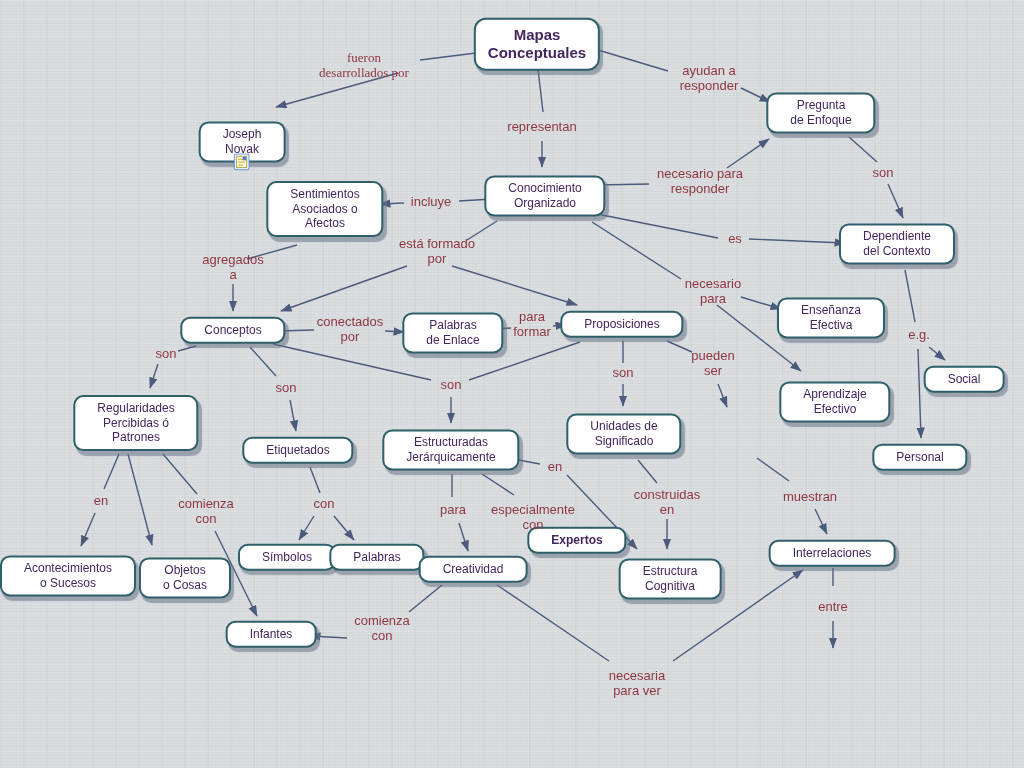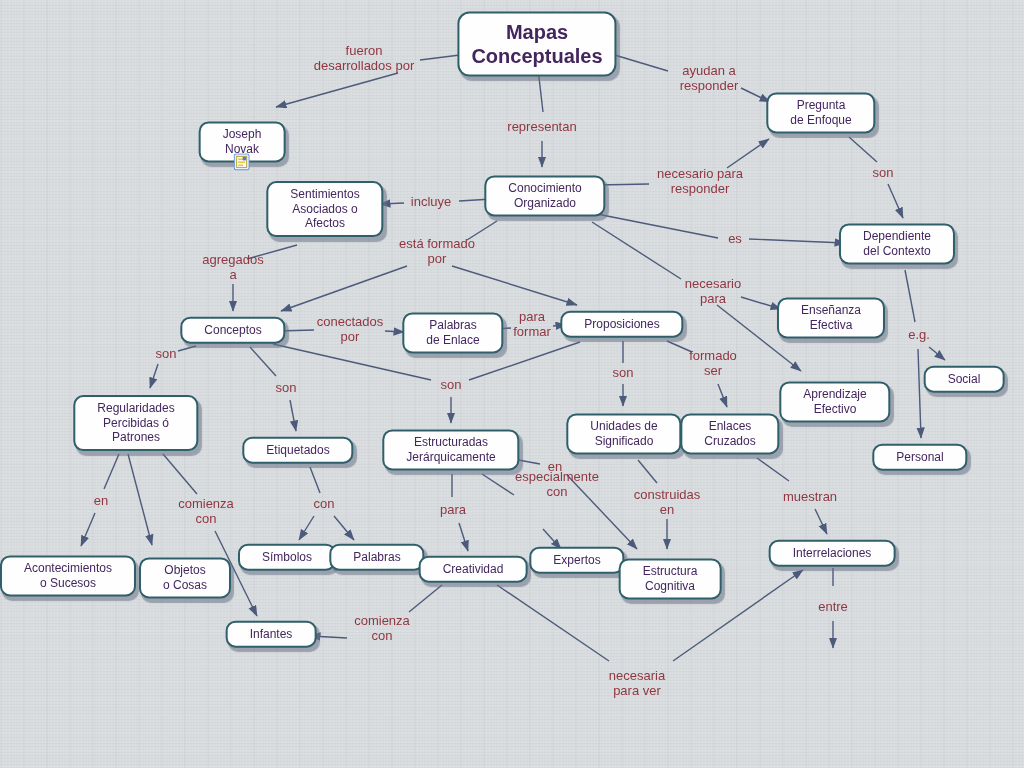--- a/index.html
+++ b/index.html
@@ -24,21 +24,21 @@
     border:2px solid #2e5f6a;
     border-radius:10px;
     padding:4px 22px;
     color:#43265e;
     font-size:12px;line-height:1.22;
     text-align:center;white-space:pre-line;
     box-shadow:3px 4px 1px rgba(104,114,134,.55);
     cursor:default;
   }
   .node.title{
-    font-weight:bold;font-size:20px;border-radius:12px;padding:6px 12px;
+    font-weight:bold;font-size:15px;border-radius:12px;padding:6px 12px;
   }
   .edge-label{
     position:absolute;z-index:3;
     transform:translate(-50%,-50%);
     color:#8f3742;
     font-size:13px;line-height:1.15;
     text-align:center;white-space:pre-line;
   }
   .resource-icon{
     position:absolute;left:50%;bottom:-10px;transform:translateX(-50%);
@@ -113,53 +113,53 @@
       <line x1="667" y1="519" x2="667" y2="549" stroke="#4c5b7c" stroke-width="1.4" marker-end="url(#arrow)"></line>
       <line x1="757" y1="458" x2="789" y2="481" stroke="#4c5b7c" stroke-width="1.4"></line>
       <line x1="815" y1="509" x2="827" y2="534" stroke="#4c5b7c" stroke-width="1.4" marker-end="url(#arrow)"></line>
       <line x1="442" y1="585" x2="409" y2="612" stroke="#4c5b7c" stroke-width="1.4"></line>
       <line x1="347" y1="638" x2="310" y2="636" stroke="#4c5b7c" stroke-width="1.4" marker-end="url(#arrow)"></line>
       <line x1="497" y1="585" x2="609" y2="661" stroke="#4c5b7c" stroke-width="1.4"></line>
       <line x1="673" y1="661" x2="803" y2="570" stroke="#4c5b7c" stroke-width="1.4" marker-end="url(#arrow)"></line>
       <line x1="833" y1="568" x2="833" y2="586" stroke="#4c5b7c" stroke-width="1.4"></line>
       <line x1="833" y1="621" x2="833" y2="648" stroke="#4c5b7c" stroke-width="1.4" marker-end="url(#arrow)"></line>
     </svg>
-<div class="edge-label" style="left: 364px; top: 59px;">fueron
+<div class="edge-label" style="left: 364px; top: 66px; font-family: Liberation Serif, serif;">fueron
 desarrollados por</div>
     <div class="edge-label" style="left: 542px; top: 127px;">representan</div>
     <div class="edge-label" style="left: 709px; top: 79px;">ayudan a
 responder</div>
     <div class="edge-label" style="left: 431px; top: 202px;">incluye</div>
     <div class="edge-label" style="left: 700px; top: 182px;">necesario para
 responder</div>
     <div class="edge-label" style="left: 735px; top: 239px;">es</div>
     <div class="edge-label" style="left: 883px; top: 173px;">son</div>
     <div class="edge-label" style="left: 437px; top: 252px;">está formado
 por</div>
     <div class="edge-label" style="left: 233px; top: 268px;">agregados
 a</div>
     <div class="edge-label" style="left: 350px; top: 330px;">conectados
 por</div>
     <div class="edge-label" style="left: 532px; top: 325px;">para
 formar</div>
     <div class="edge-label" style="left: 713px; top: 292px;">necesario
 para</div>
     <div class="edge-label" style="left: 919px; top: 335px;">e.g.</div>
-    <div class="edge-label" style="left: 713px; top: 364px;">formado
+    <div class="edge-label" style="left: 713px; top: 364px;">pueden
 ser</div>
     <div class="edge-label" style="left: 166px; top: 354px;">son</div>
     <div class="edge-label" style="left: 286px; top: 388px;">son</div>
     <div class="edge-label" style="left: 451px; top: 385px;">son</div>
     <div class="edge-label" style="left: 623px; top: 373px;">son</div>
     <div class="edge-label" style="left: 101px; top: 501px;">en</div>
     <div class="edge-label" style="left: 206px; top: 512px;">comienza
 con</div>
     <div class="edge-label" style="left: 324px; top: 504px;">con</div>
     <div class="edge-label" style="left: 453px; top: 510px;">para</div>
-    <div class="edge-label" style="left: 533px; top: 485px; margin-left: 24px;">especialmente
+    <div class="edge-label" style="left: 533px; top: 518px;">especialmente
 con</div>
     <div class="edge-label" style="left: 555px; top: 467px;">en</div>
     <div class="edge-label" style="left: 667px; top: 503px;">construidas
 en</div>
     <div class="edge-label" style="left: 810px; top: 497px;">muestran</div>
     <div class="edge-label" style="left: 382px; top: 629px;">comienza
 con</div>
     <div class="edge-label" style="left: 833px; top: 607px;">entre</div>
     <div class="edge-label" style="left: 637px; top: 684px;">necesaria
 para ver</div>
@@ -194,26 +194,24 @@
     <div class="node" style="left: 964px; top: 379px;">Social</div>
     <div class="node" style="left: 920px; top: 457px;">Personal</div>
     <div class="node" style="left: 136px; top: 423px;">Regularidades
 Percibidas ó
 Patrones</div>
     <div class="node" style="left: 298px; top: 450px;">Etiquetados</div>
     <div class="node" style="left: 451px; top: 450px;">Estructuradas
 Jerárquicamente</div>
     <div class="node" style="left: 624px; top: 434px;">Unidades de
 Significado</div>
-    <div class="node" style="left: 730px; top: 434px;">Enlaces
-Cruzados</div>
     <div class="node" style="left: 287px; top: 557px;">Símbolos</div>
     <div class="node" style="left: 377px; top: 557px;">Palabras</div>
     <div class="node" style="left: 473px; top: 569px;">Creatividad</div>
-    <div class="node" style="left: 577px; top: 560px;">Expertos</div>
+    <div class="node" style="left: 577px; top: 540px; font-weight: bold;">Expertos</div>
     <div class="node" style="left: 670px; top: 579px;">Estructura
 Cognitiva</div>
     <div class="node" style="left: 832px; top: 553px;">Interrelaciones</div>
     <div class="node" style="left: 68px; top: 576px;">Acontecimientos
 o Sucesos</div>
     <div class="node" style="left: 185px; top: 578px;">Objetos
 o Cosas</div>
     <div class="node" style="left: 271px; top: 634px;">Infantes</div>
   </div>
 

